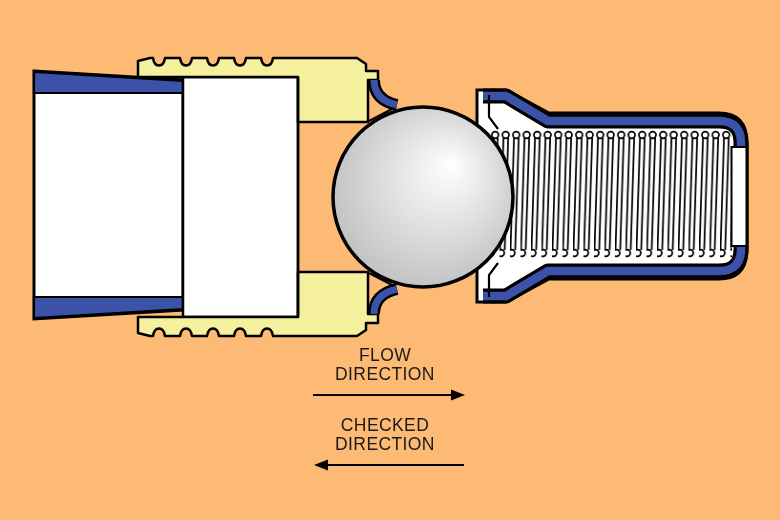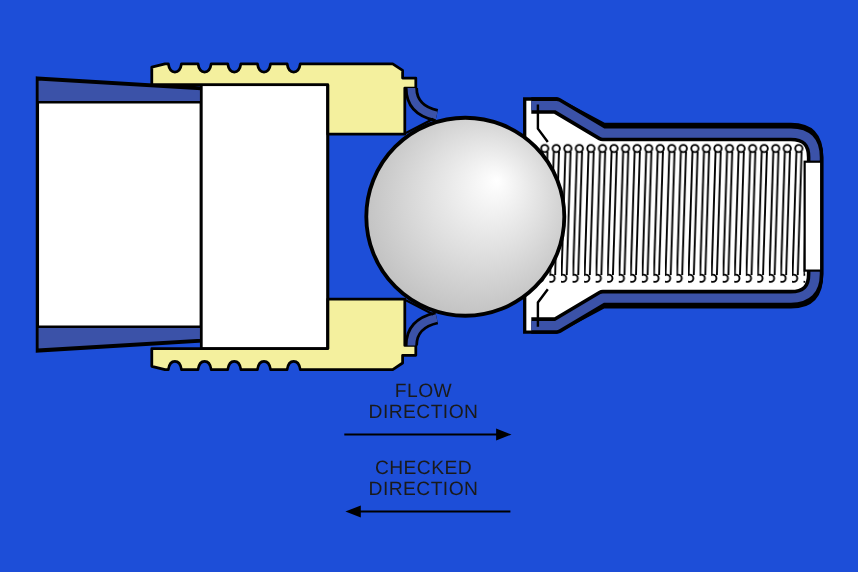--- a/index.html
+++ b/index.html
@@ -1,20 +1,20 @@
 <!DOCTYPE html>
 <html><head>
 <meta charset="utf-8">
 <style>
   html,body{margin:0;padding:0;}
   body{
     width:780px;height:520px;background:#ffffff;overflow:hidden;
     font-family:"Liberation Sans",sans-serif;
   }
-  .stage{position:relative;width:780px;height:520px;background:#1d4ed8;}
+  .stage{position:relative;width:780px;height:520px;background:#fdba74;}
   svg{position:absolute;left:0;top:0;}
   text.dirlabel{
     font-family:"Liberation Sans",sans-serif;
     font-size:17.5px;
     letter-spacing:0.4px;
     fill:#1a1a1a;
   }
 </style>
 </head>
 <body>

